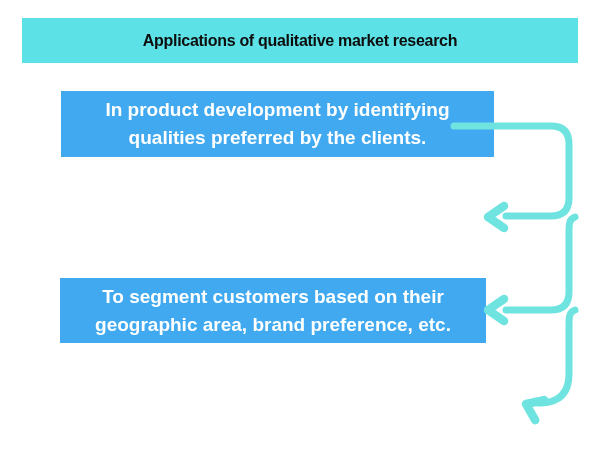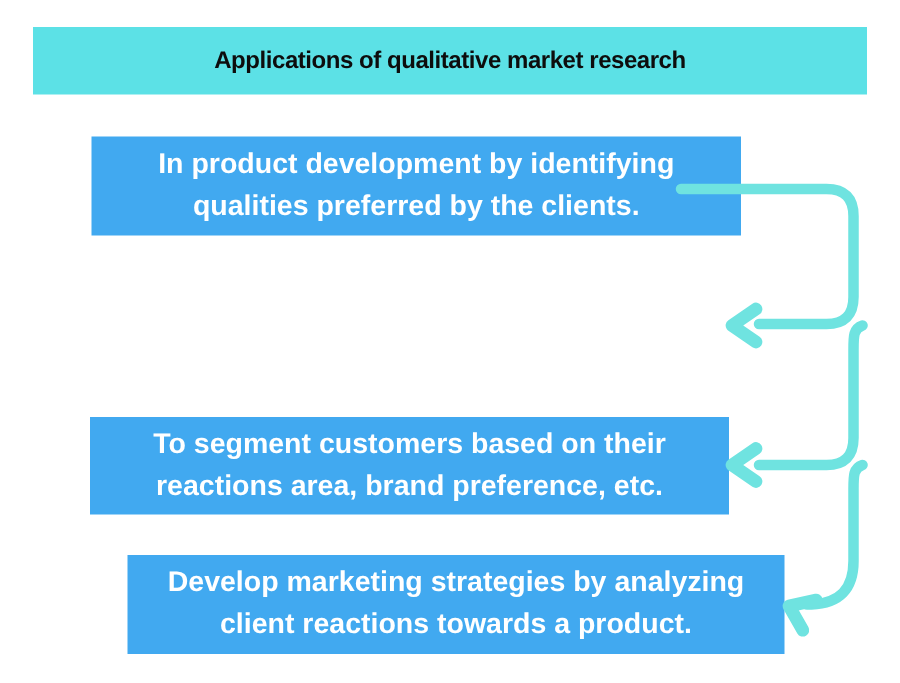--- a/index.html
+++ b/index.html
@@ -71,27 +71,23 @@
   </div>
 
   <div class="app-box box-1">
     <span class="box-text">In product development by identifying
 qualities preferred by the clients.</span>
   </div>
 
 
   <div class="app-box box-3">
     <span class="box-text">To segment customers based on their
-reactions area, brand preference, etc.</span>
+geographic area, brand preference, etc.</span>
   </div>
 
-  <div class="app-box box-4">
-    <span class="box-text">Develop marketing strategies by analyzing
-client reactions towards a product.</span>
-  </div>
 
   <svg class="connectors" viewBox="0 0 600 455">
 
     <path d="M 454 126 L 551 126 Q 569 126 569 144 L 569 198 Q 569 216 551 216 L 506 216" fill="none" stroke-width="7" stroke-linecap="round" stroke="#6fe3e0"></path>
     <polyline points="504,206 488,217 504,228" fill="none" stroke-width="8.5" stroke-linecap="round" stroke-linejoin="round" stroke="#6fe3e0"></polyline>
 
     <path d="M 575 217 C 569 219 569 224 569 233 L 569 292 Q 569 310 551 310 L 506 310" fill="none" stroke-width="7" stroke-linecap="round" stroke="#6fe3e0"></path>
     <polyline points="504,299 488,310 504,321" fill="none" stroke-width="8.5" stroke-linecap="round" stroke-linejoin="round" stroke="#6fe3e0"></polyline>
 
     <path d="M 575 310 C 569 312 569 317 569 326 L 569 374 Q 569 402 541 403 L 538 403" fill="none" stroke-width="7" stroke-linecap="round" stroke="#6fe3e0"></path>

